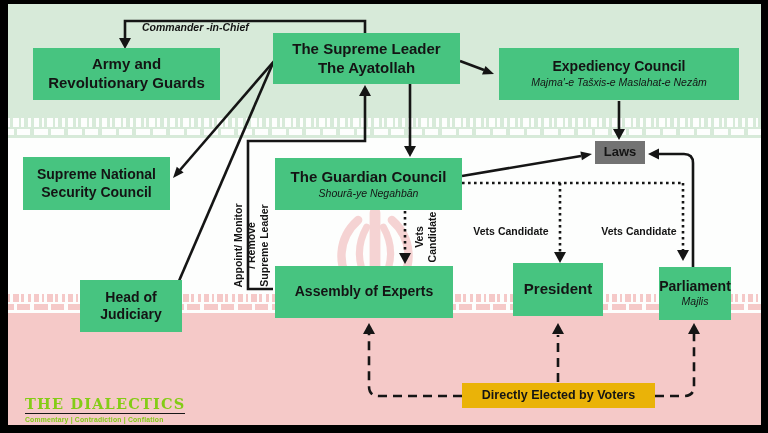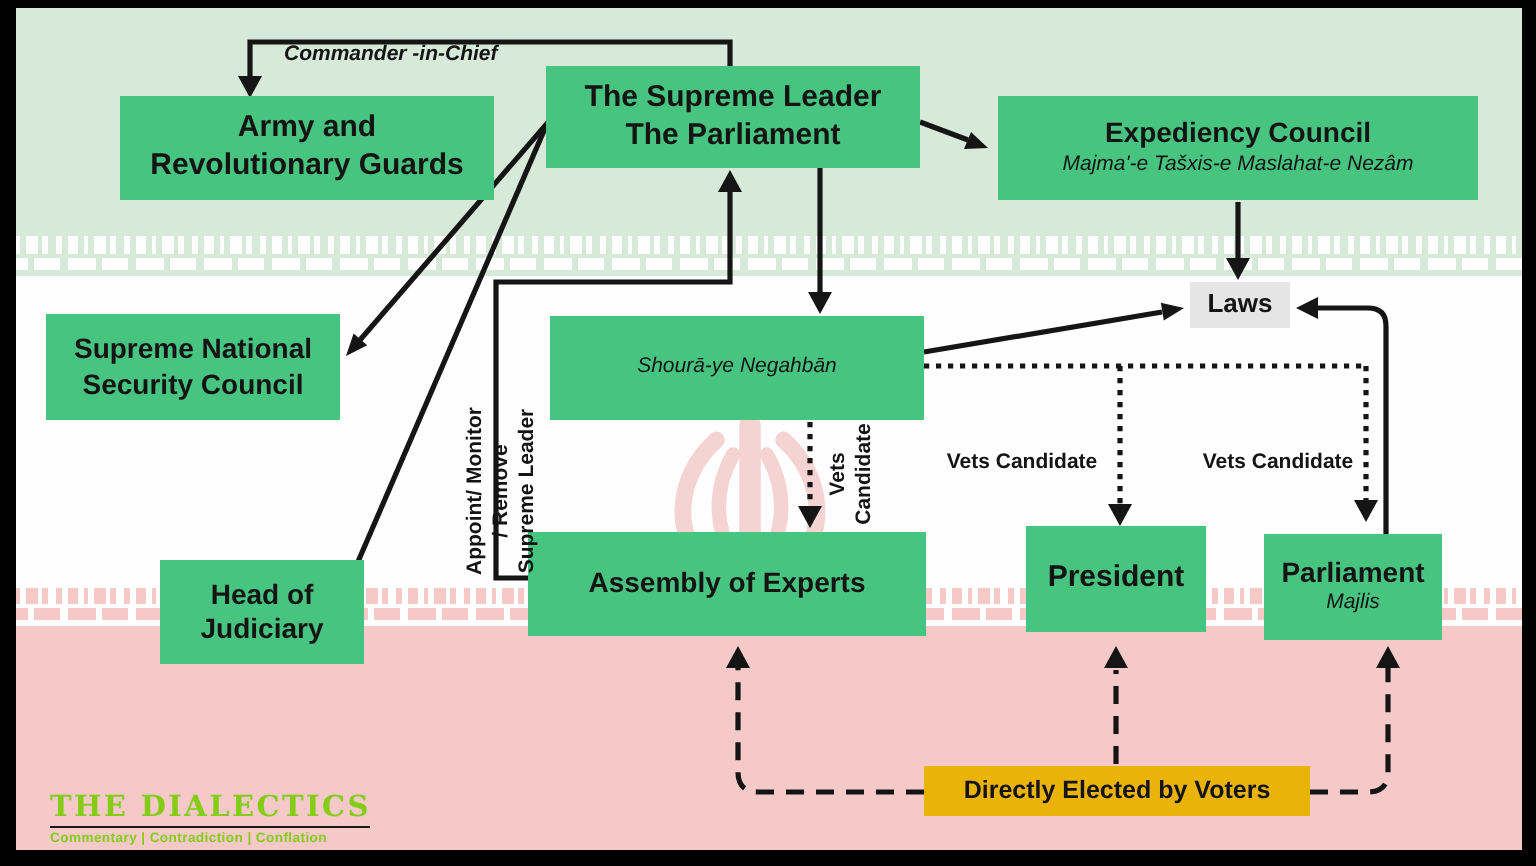--- a/index.html
+++ b/index.html
@@ -39,21 +39,21 @@
   .edges polygon{fill:#151515;stroke:none;}
   
   .node{
     position:absolute;z-index:10;background:#47c480;color:#141414;
     display:flex;flex-direction:column;align-items:center;justify-content:center;
     text-align:center;font-weight:700;
   }
   .node .t{font-size:14px;line-height:1.25;}
   .node .t.big{font-size:15px;}
   .node .sub{font-size:10.5px;font-weight:400;font-style:italic;line-height:1.3;}
-  .node.cyan1{background:#e5e5e5;}
+  .node.cyan1{background:#737373;}
   .node.cyan2{background:#eab308;}
   .node.laws .t{font-size:13px;}
   .node.voters .t{font-size:12.5px;}
   
   .lbl{position:absolute;z-index:12;color:#141414;font-weight:700;font-size:10.5px;line-height:13px;white-space:nowrap;}
   .lbl.center{text-align:center;margin-top:34px;}
   .rot{position:absolute;z-index:12;color:#141414;font-weight:700;font-size:10.5px;line-height:13px;text-align:center;transform:rotate(-90deg);}
   
   .brandbox{position:absolute;left:12px;top:395px;z-index:12;color:#84cc16;margin-left:13px;}
   .brand{
@@ -121,58 +121,59 @@
     <polygon points="677,250 689,250 683,261"></polygon>
 
     <path class="dashed" d="M462,396 L379,396 Q369,396 369,386 L369,334"></path>
     <polygon points="363,334 375,334 369,323"></polygon>
     <path class="dashed" d="M558,382 L558,335"></path>
     <polygon points="552,334 564,334 558,323"></polygon>
     <path class="dashed" d="M655,396 L684,396 Q694,396 694,386 L694,334"></path>
     <polygon points="688,334 700,334 694,323"></polygon>
   </svg>
 
-  <div class="node" style="left:33px;top:48px;width:187px;height:52px;margin-left:27px;">
+  <div class="node" style="left:33px;top:48px;width:187px;height:52px;">
     <div class="t big">Army and</div>
     <div class="t big">Revolutionary Guards</div>
   </div>
 
   <div class="node" style="left:273px;top:33px;width:187px;height:51px;">
     <div class="t big">The Supreme Leader</div>
-    <div class="t big">The Parliament</div>
+    <div class="t big">The Ayatollah</div>
   </div>
 
   <div class="node" style="left:23px;top:157px;width:147px;height:53px;">
     <div class="t">Supreme National</div>
     <div class="t">Security Council</div>
   </div>
 
   <div class="node" style="left:499px;top:48px;width:240px;height:52px;">
     <div class="t">Expediency Council</div>
     <div class="sub">Majma'-e Tašxis-e Maslahat-e Nezâm</div>
   </div>
 
   <div class="node" style="left:275px;top:158px;width:187px;height:52px;">
+    <div class="t big">The Guardian Council</div>
     <div class="sub">Shourā-ye Negahbān</div>
   </div>
 
   <div class="node" style="left:80px;top:280px;width:102px;height:52px;">
     <div class="t">Head of</div>
     <div class="t">Judiciary</div>
   </div>
 
-  <div class="node" style="left:264px;top:266px;width:199px;height:52px;">
+  <div class="node" style="left:275px;top:266px;width:178px;height:52px;">
     <div class="t">Assembly of Experts</div>
   </div>
 
   <div class="node" style="left:513px;top:263px;width:90px;height:53px;">
     <div class="t big">President</div>
   </div>
 
-  <div class="node" style="left:632px;top:267px;width:89px;height:53px;">
+  <div class="node" style="left:659px;top:267px;width:72px;height:53px;">
     <div class="t">Parliament</div>
     <div class="sub">Majlis</div>
   </div>
 
   <div class="node cyan1 laws" style="left:595px;top:141px;width:50px;height:23px;">
     <div class="t">Laws</div>
   </div>
 
   <div class="node cyan2 voters" style="left:462px;top:383px;width:193px;height:25px;">
     <div class="t">Directly Elected by Voters</div>

